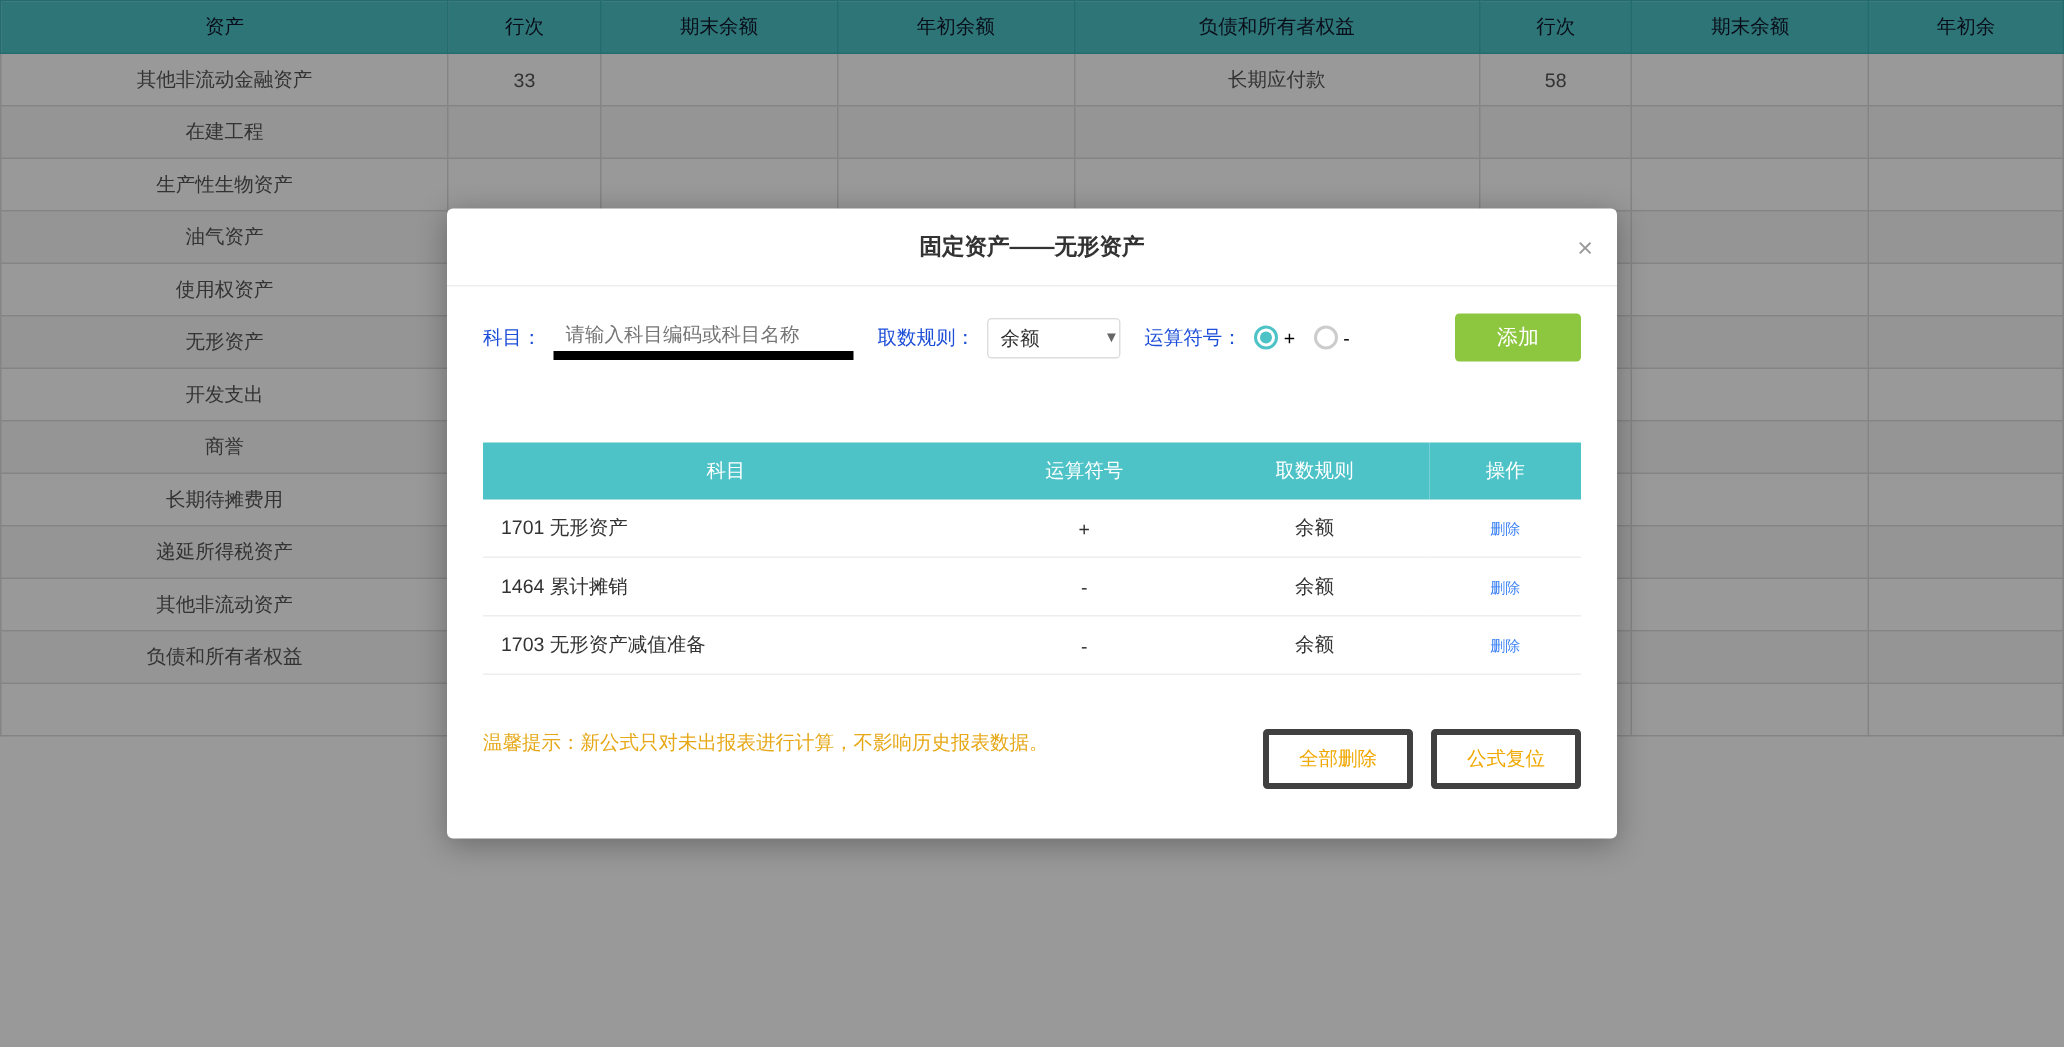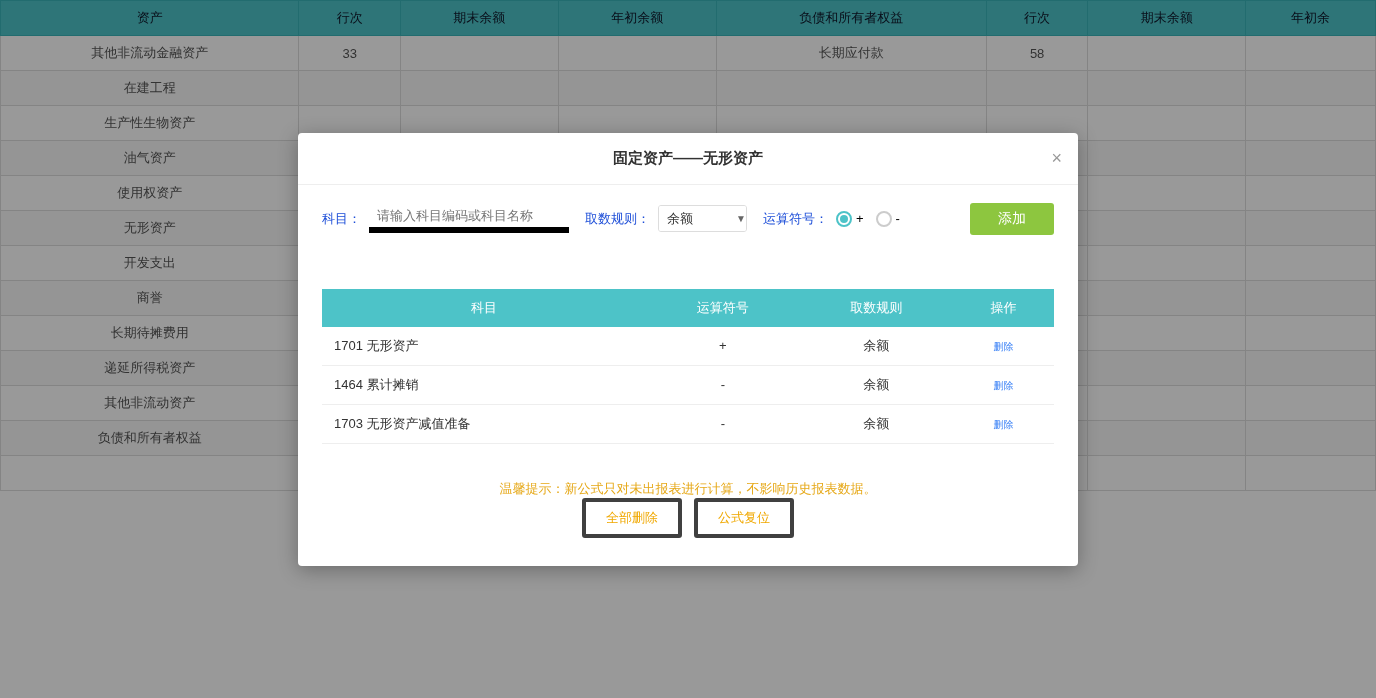--- a/index.html
+++ b/index.html
@@ -237,25 +237,23 @@
       color: #3b82f6;
       background: none;
       border: none;
       cursor: pointer;
       font-size: 10px;
     }
 
     
     .modal-footer {
       display: flex;
-      align-items: center;
       justify-content: space-between;
       padding: 16px 24px 8px 24px;
       margin-top: 20px;
-      flex-direction: column;
     }
 
     .footer-tip {
       font-size: 13px;
       color: #555;
     }
 
     .footer-tip span {
       color: #e6a817;
     }

